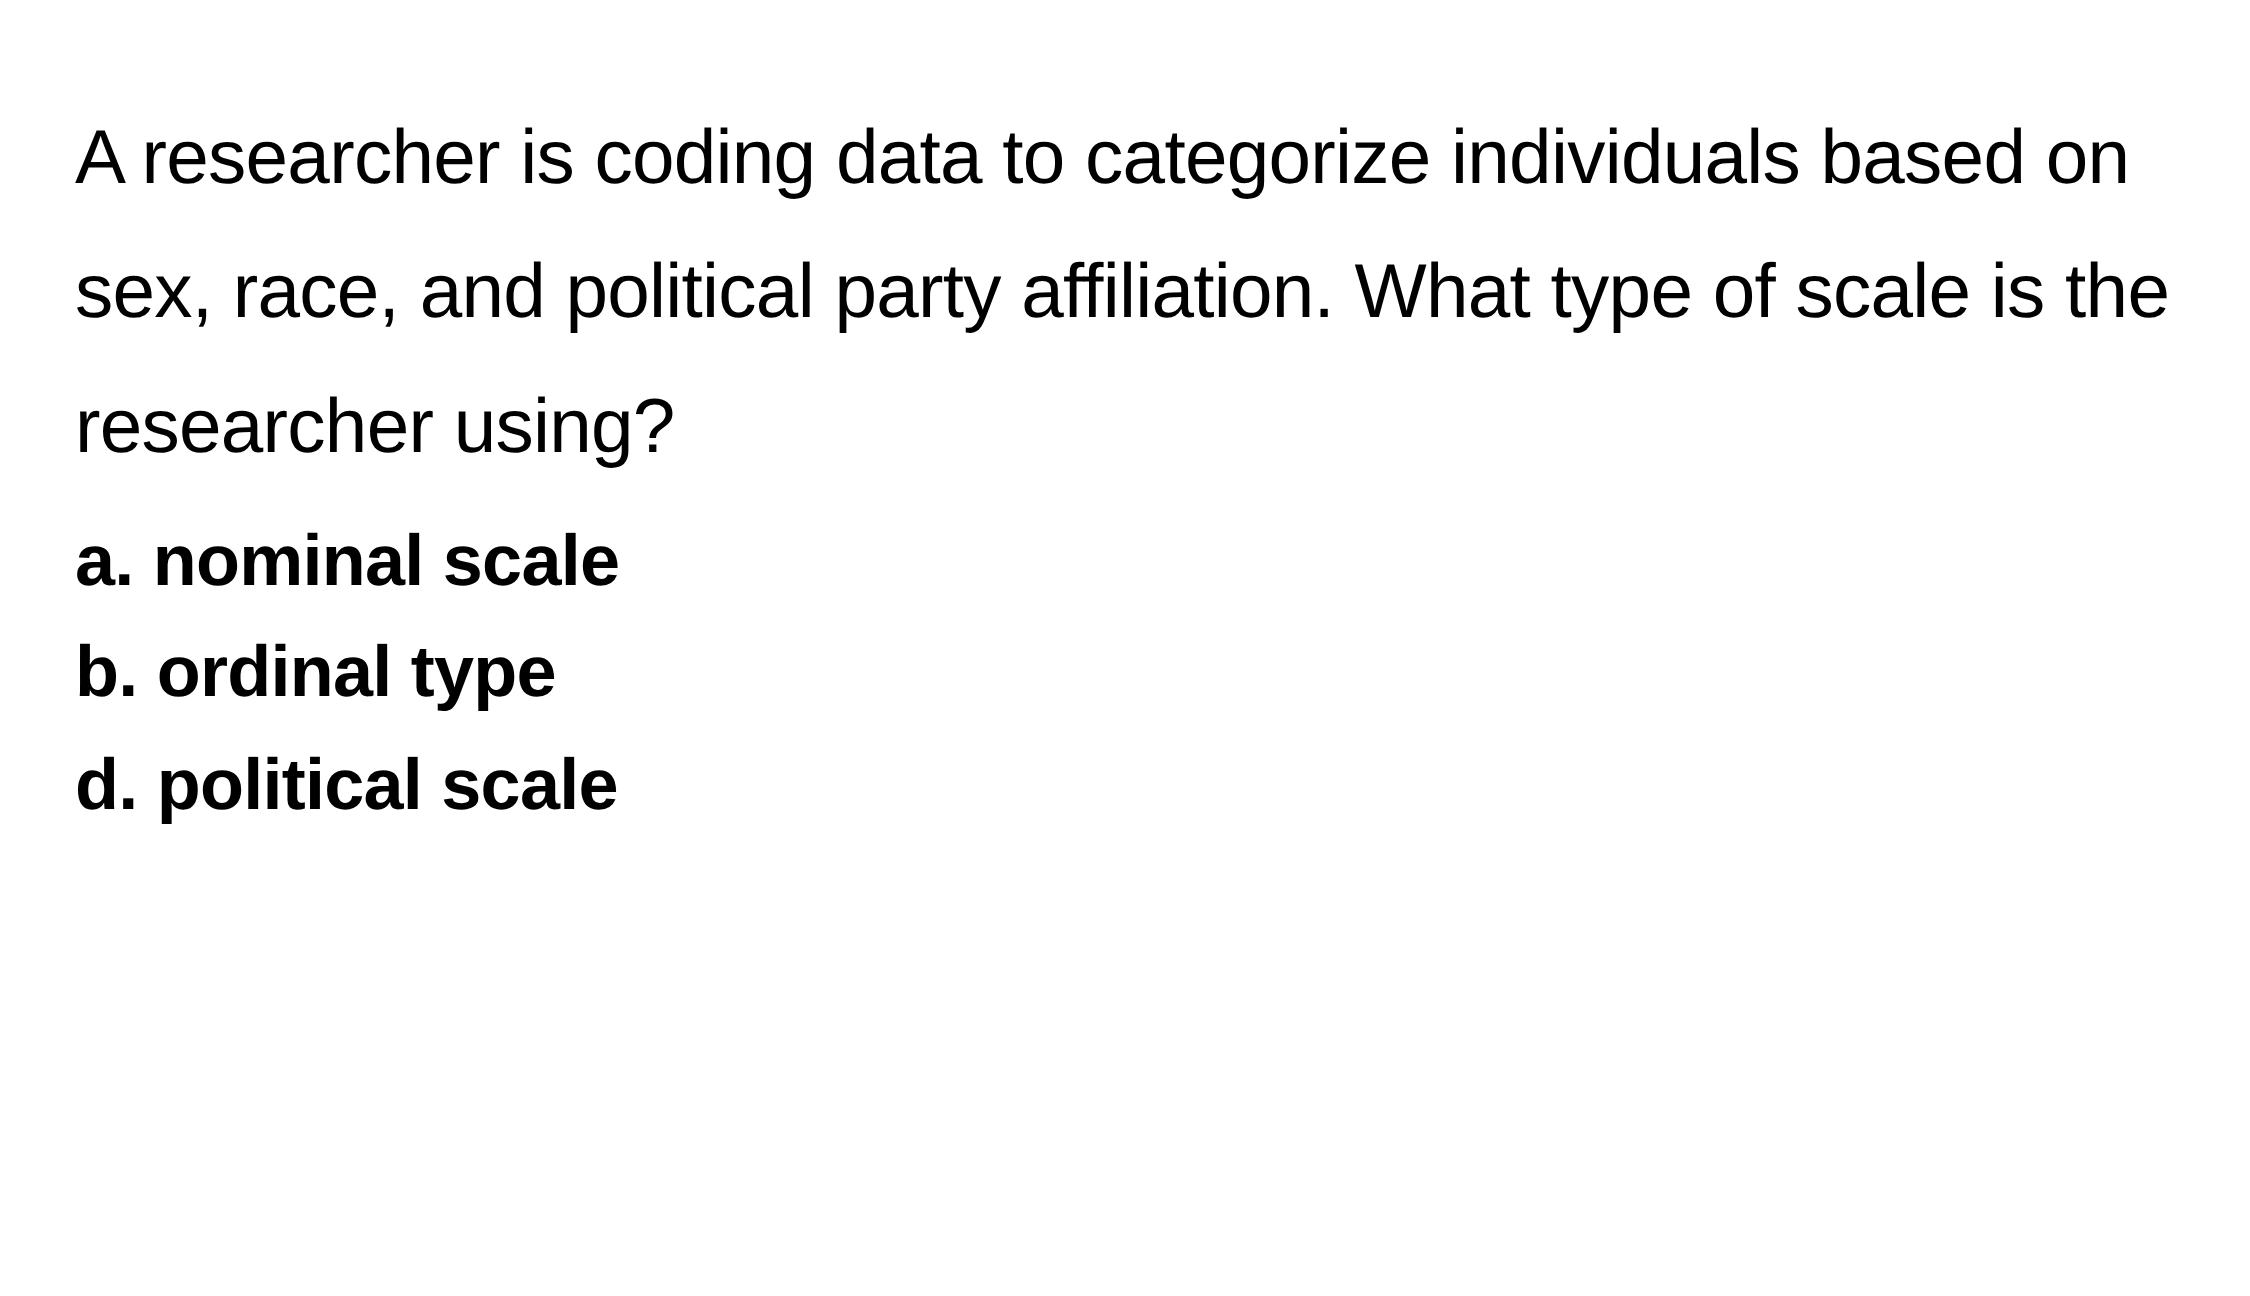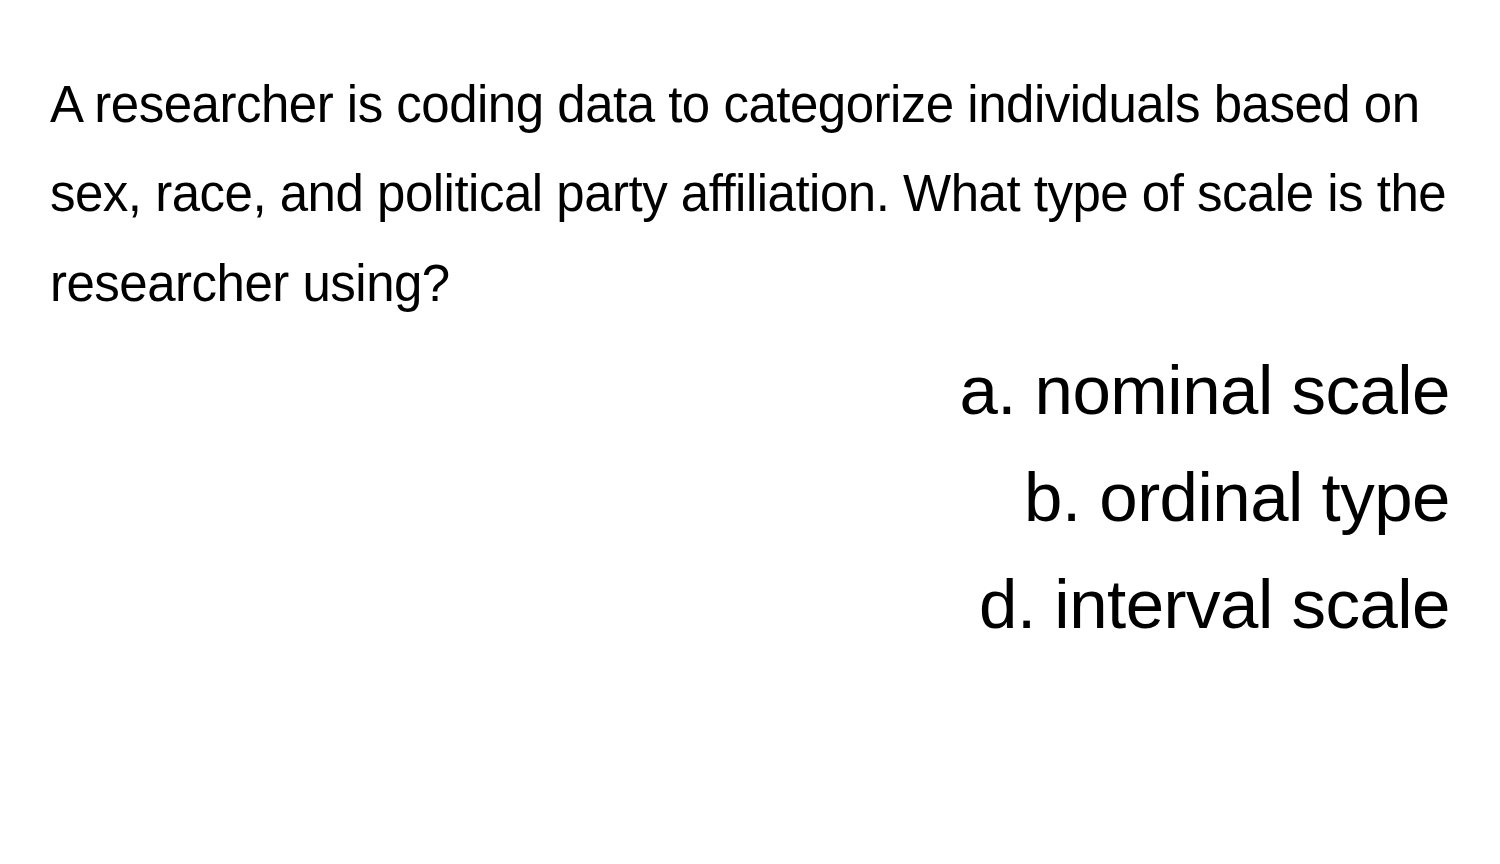--- a/index.html
+++ b/index.html
@@ -1,19 +1,18 @@
 <!DOCTYPE html>
 <html><head>
   <meta charset="utf-8">
   <style>
     * {
       margin: 0;
       padding: 0;
       box-sizing: border-box;
-      align-items: flex-end;
     }
     body {
       width: 1500px;
       height: 864px;
       background-color: #ffffff;
       font-family: -apple-system, BlinkMacSystemFont, "Segoe UI", Helvetica, Arial, sans-serif;
       padding: 60px 50px 40px 50px;
       color: #000000;
       overflow: hidden;
     }
@@ -26,23 +25,23 @@
       line-height: 1.75;
       font-weight: 400;
       margin-bottom: 10px;
       letter-spacing: -0.5px;
     }
     .options-container {
       display: flex;
       flex-direction: column;
     }
     .option {
-      font-size: 69px;
+      font-size: 48px;
       line-height: 1.55;
-      font-weight: 400;
+      font-weight: 700;
       letter-spacing: -0.5px;
     }
   </style>
 </head>
 <body>
 
 <div class="question-container">
   <div class="question-text">
     <span>A researcher is coding data to categorize individuals based on sex, race, and political party affiliation. What type of scale is the researcher using?</span>
     <br>
@@ -51,16 +50,16 @@
     <div class="option">
       <span>a.</span>
       <span>nominal scale</span>
     </div>
     <div class="option">
       <span>b.</span>
       <span>ordinal type</span>
     </div>
     <div class="option">
       <span>d.</span>
-      <span>interval scale</span>
+      <span>political scale</span>
     </div>
   </div>
 </div>
 
 </body></html>

